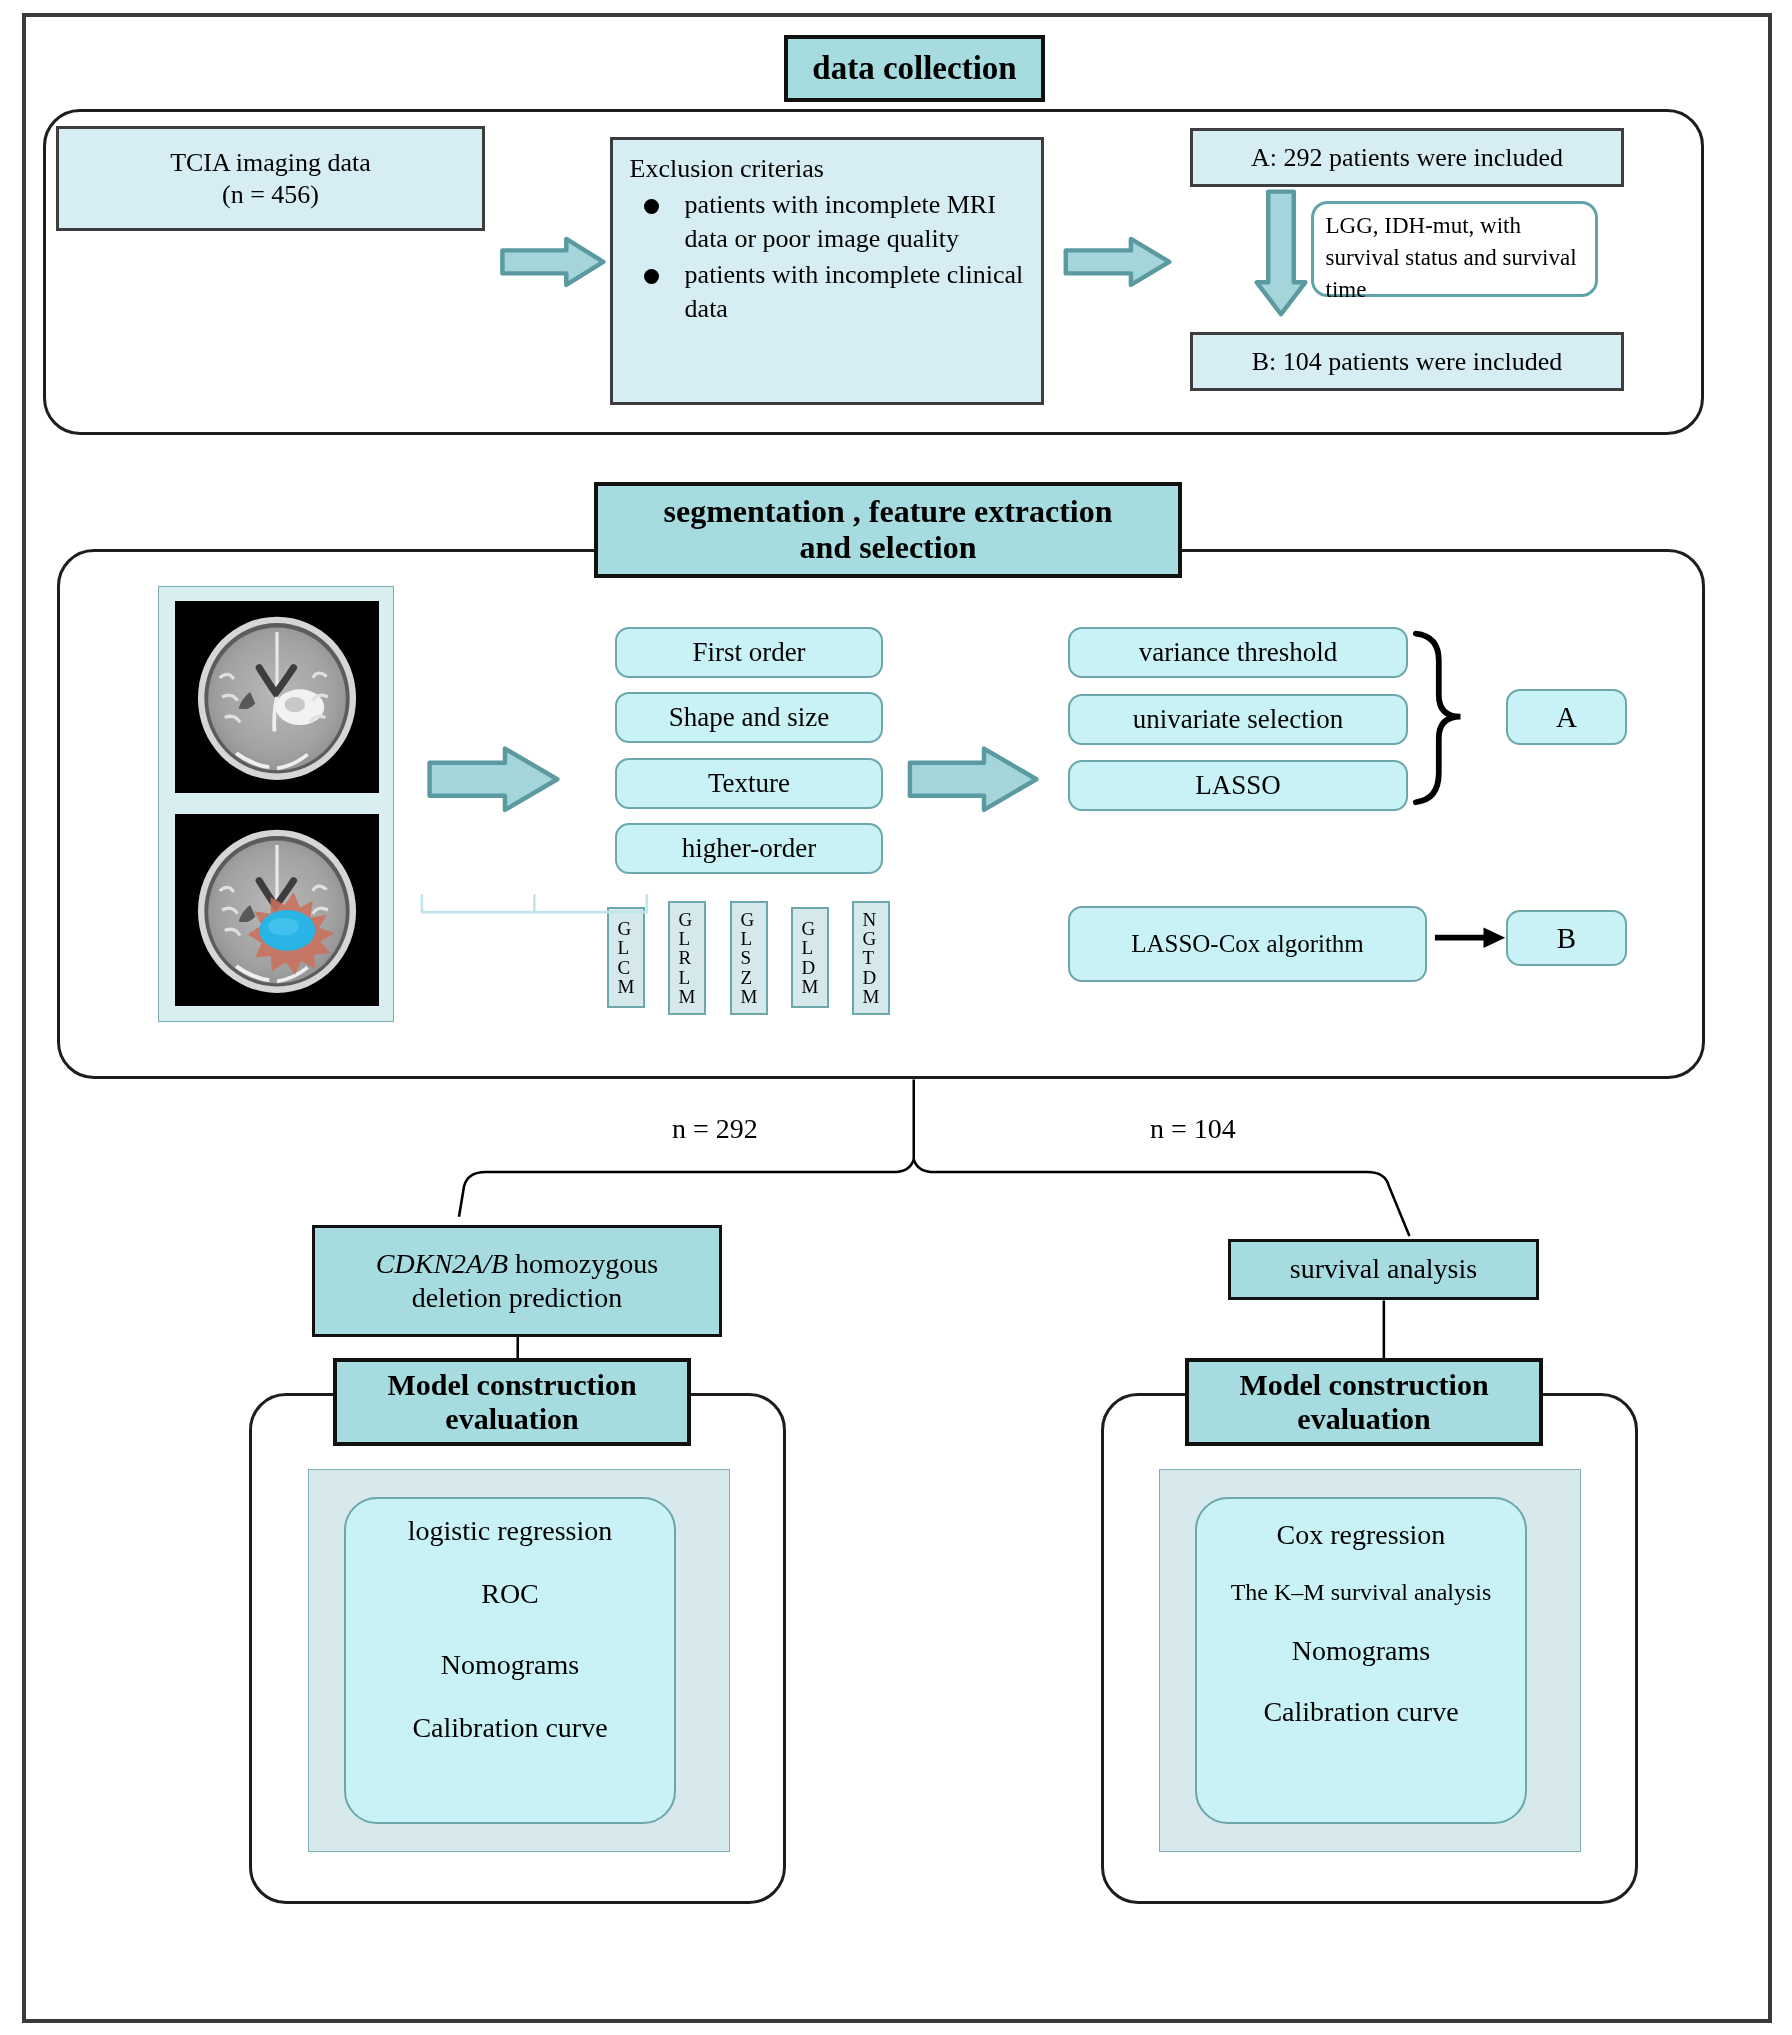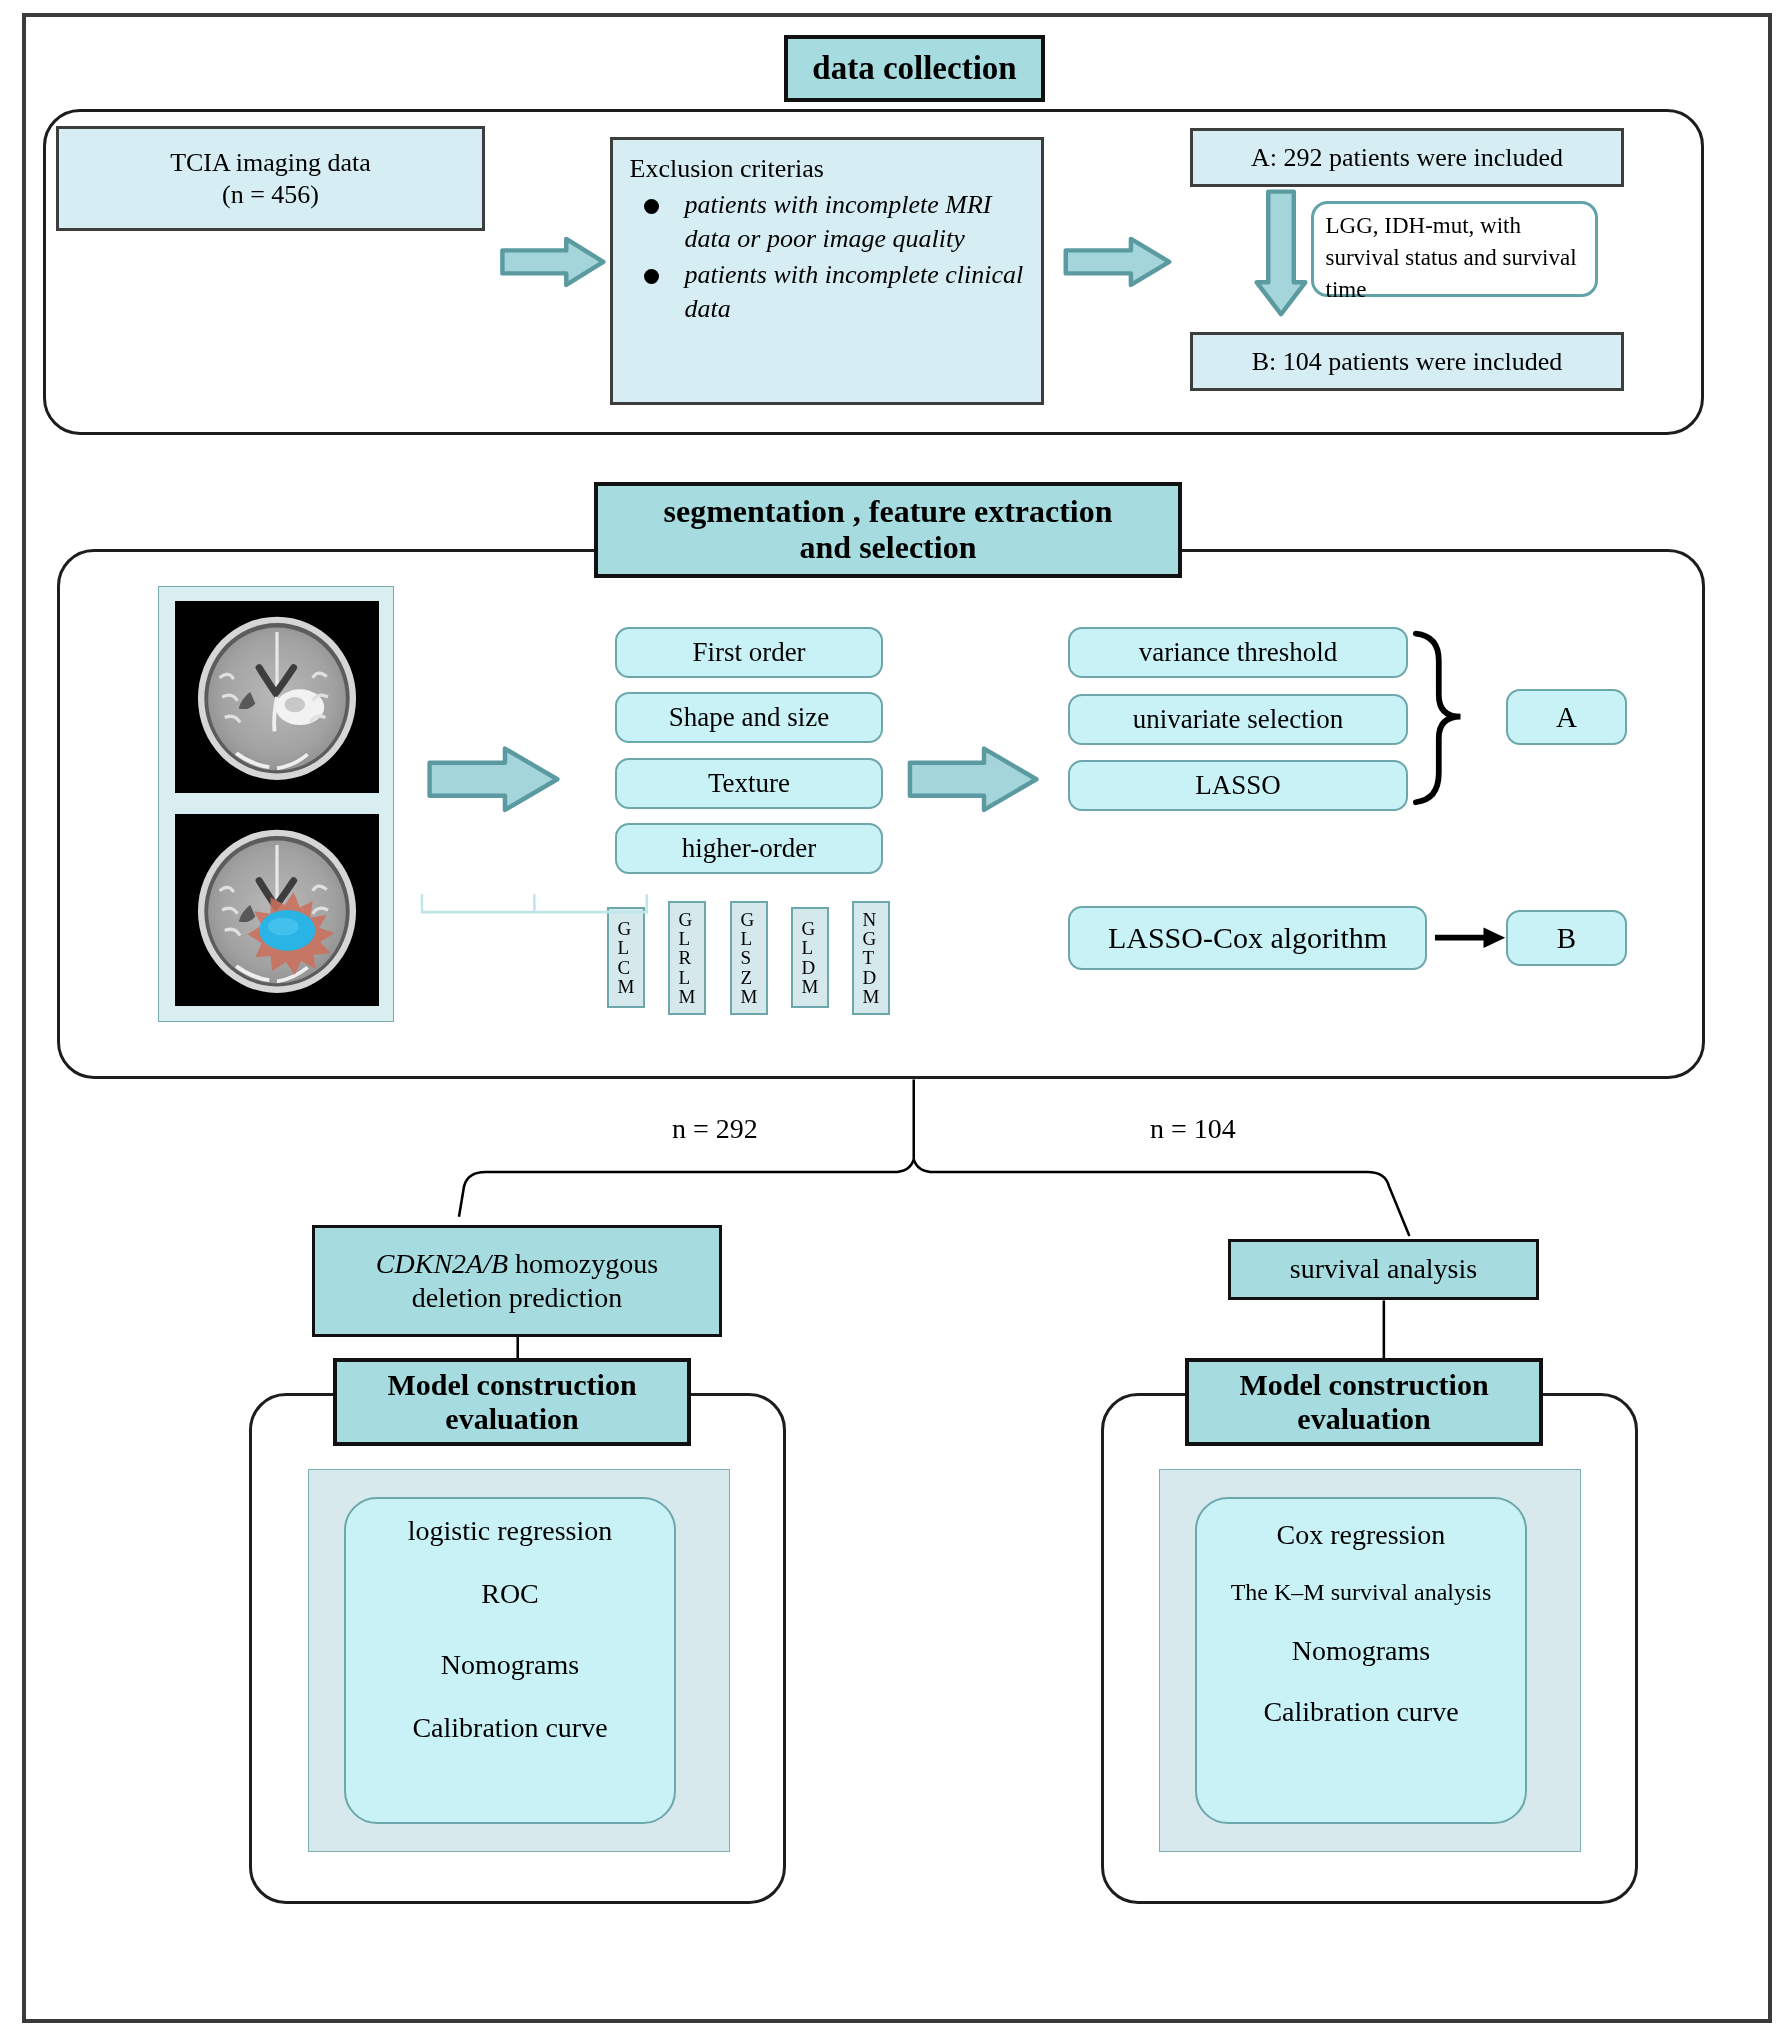--- a/index.html
+++ b/index.html
@@ -92,21 +92,21 @@
 
   
   .excl{
     position:absolute;
     background:#d6eef3;
     border:3.8px solid #3d3d3d;
     padding:12.8px 14px 10.2px 16.6px;
     z-index:3;
   }
   .excl .title{ font-size:26px; line-height:1.25; }
-  .excl ul{ margin:1.3px 0 0 0; padding:0; list-style:none;font-style:italic; }
+  .excl ul{ margin:1.3px 0 0 0; padding:0; list-style:none; }
   .excl li{
     position:relative; font-size:26px; line-height:1.30;
     padding-left:55px; margin-top:2.6px;
   }
   .excl li::before{
     content:""; position:absolute; left:14px; top:11px;
     width:15.3px; height:15.3px; border-radius:50%; background:#000;
   }
 
   .crit-round{
@@ -272,21 +272,21 @@
         <span>M</span>
       </span>
   </div>
 
   <div class="rb" style="left:1068px; top:627px; width:340px; height:51px; font-size:27px;">variance threshold</div>
   <div class="rb" style="left:1068px; top:694px; width:340px; height:51px; font-size:27px;">univariate selection</div>
   <div class="rb" style="left:1068px; top:760px; width:340px; height:51px; font-size:27px;">LASSO</div>
 
   <div class="rb" style="left:1506px; top:689px; width:121px; height:56px; font-size:29px;">A</div>
 
-  <div class="rb" style="left:1068px; top:906px; width:359px; height:64px; font-size:30px;">LASSO-Cox algorithm</div>
+  <div class="rb" style="left:1068px; top:906px; width:359px; height:76px; font-size:25px;">LASSO-Cox algorithm</div>
 
   <div class="rb" style="left:1506px; top:910px; width:121px; height:56px; font-size:29px;">B</div>
 
   <div class="txt bold" style="left:672px; top:1113px; font-size:28px;">n = 292</div>
   <div class="txt bold" style="left:1150px; top:1113px; font-size:28px;">n = 104</div>
 
   <div class="sq-box teal" style="left:312px; top:1225px; width:410px; height:112px; font-size:28px;">
     <div>
       <div>
         <span class="ital">CDKN2A/B</span><span> homozygous</span>

